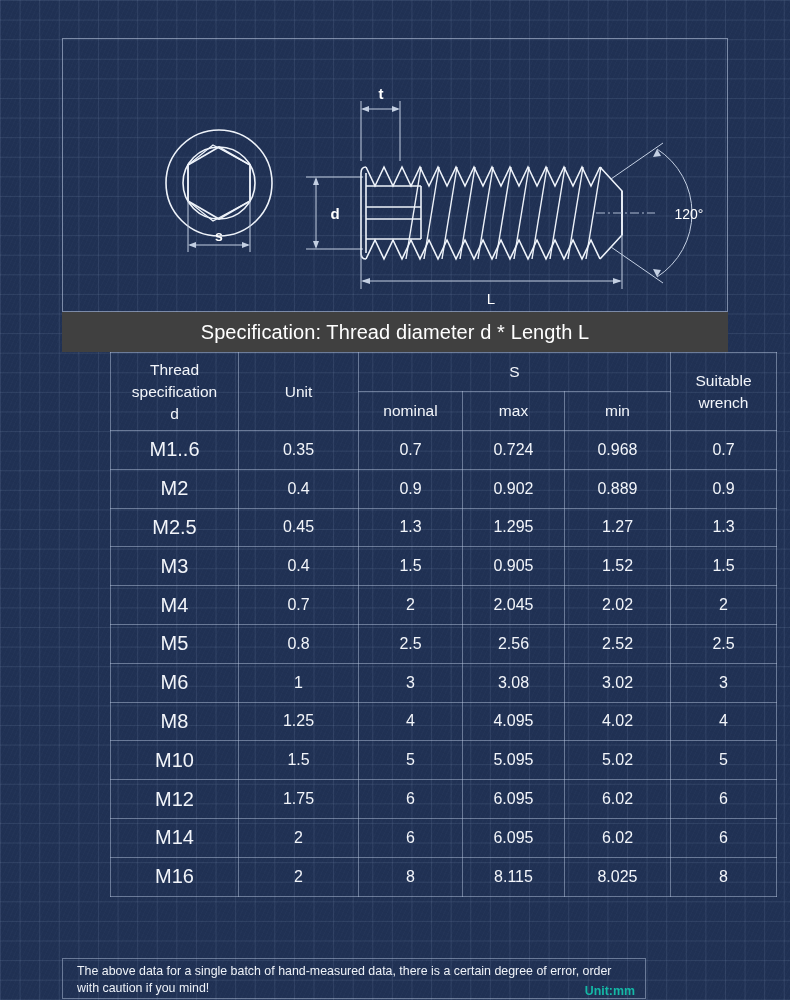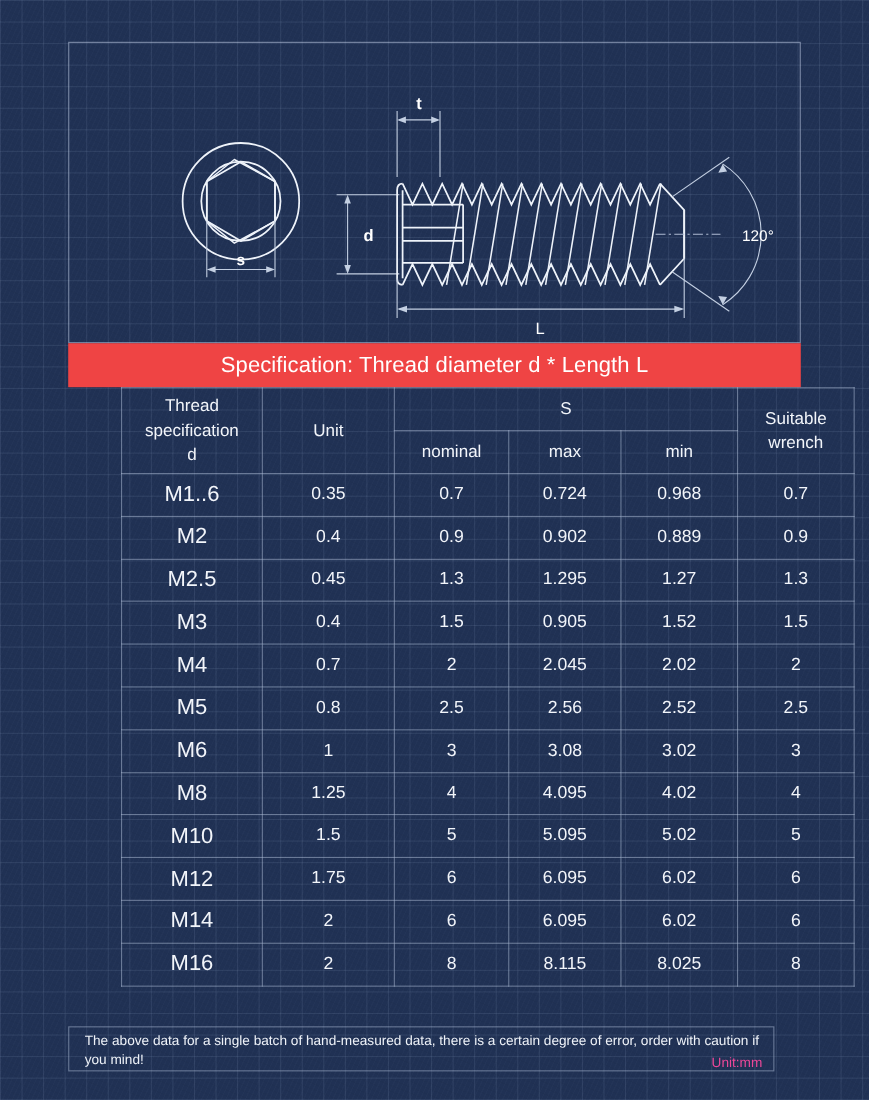--- a/index.html
+++ b/index.html
@@ -59,21 +59,21 @@
     top: 0;
   }
 
   
   #spec-band {
     position: absolute;
     left: 0;
     top: 274px;
     width: 666px;
     height: 40px;
-    background: #ef4444;
+    background: #404040;
     display: flex;
     align-items: center;
     justify-content: center;
     box-sizing: border-box;
   }
   #spec-band-text {
     color: #ffffff;
     font-size: 20px;
     letter-spacing: 0.1px;
     white-space: nowrap;
@@ -115,40 +115,41 @@
   #spec-table td {
     font-size: 16px;
     height: 37.8px;
   }
   #spec-table td.thread-cell { font-size: 20px; }
 
   
   #footnote {
     position: absolute;
     left: 0;
-    top: 895px;
-    width: 642px;
+    top: 920px;
+    width: 584px;
     height: 41px;
     border: 1px solid rgba(186,201,226,0.48);
     box-sizing: border-box;
     padding: 4px 10px 12px 14px;
   }
   #footnote-text {
     color: #eef2f8;
     font-size: 12.4px;
     line-height: 1.38;
     display: block;
   }
   #footnote-unit {
-    color: #ec4899;
+    color: #14b8a6;
     font-size: 12.4px;
     line-height: 1.38;
     display: block;
     text-align: right;
     margin-top: -14px;
+    font-weight: bold;
   }
 </style>
 </head>
 <body>
 
 <div id="bp-grid"></div>
 <div id="bp-noise"></div>
 
 <div id="sheet">
 

